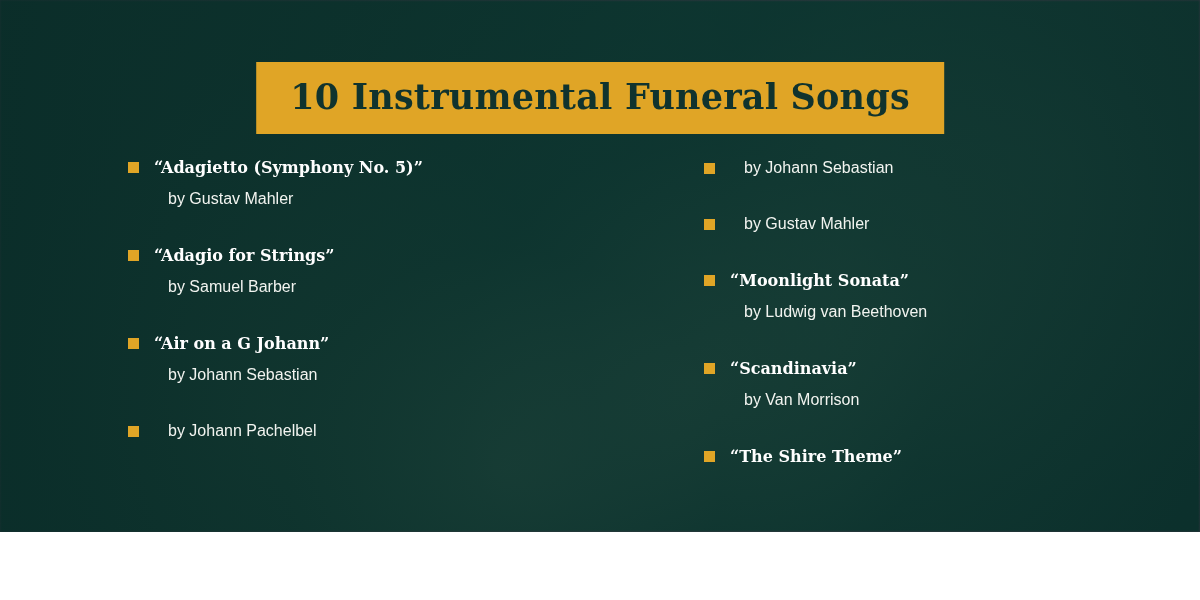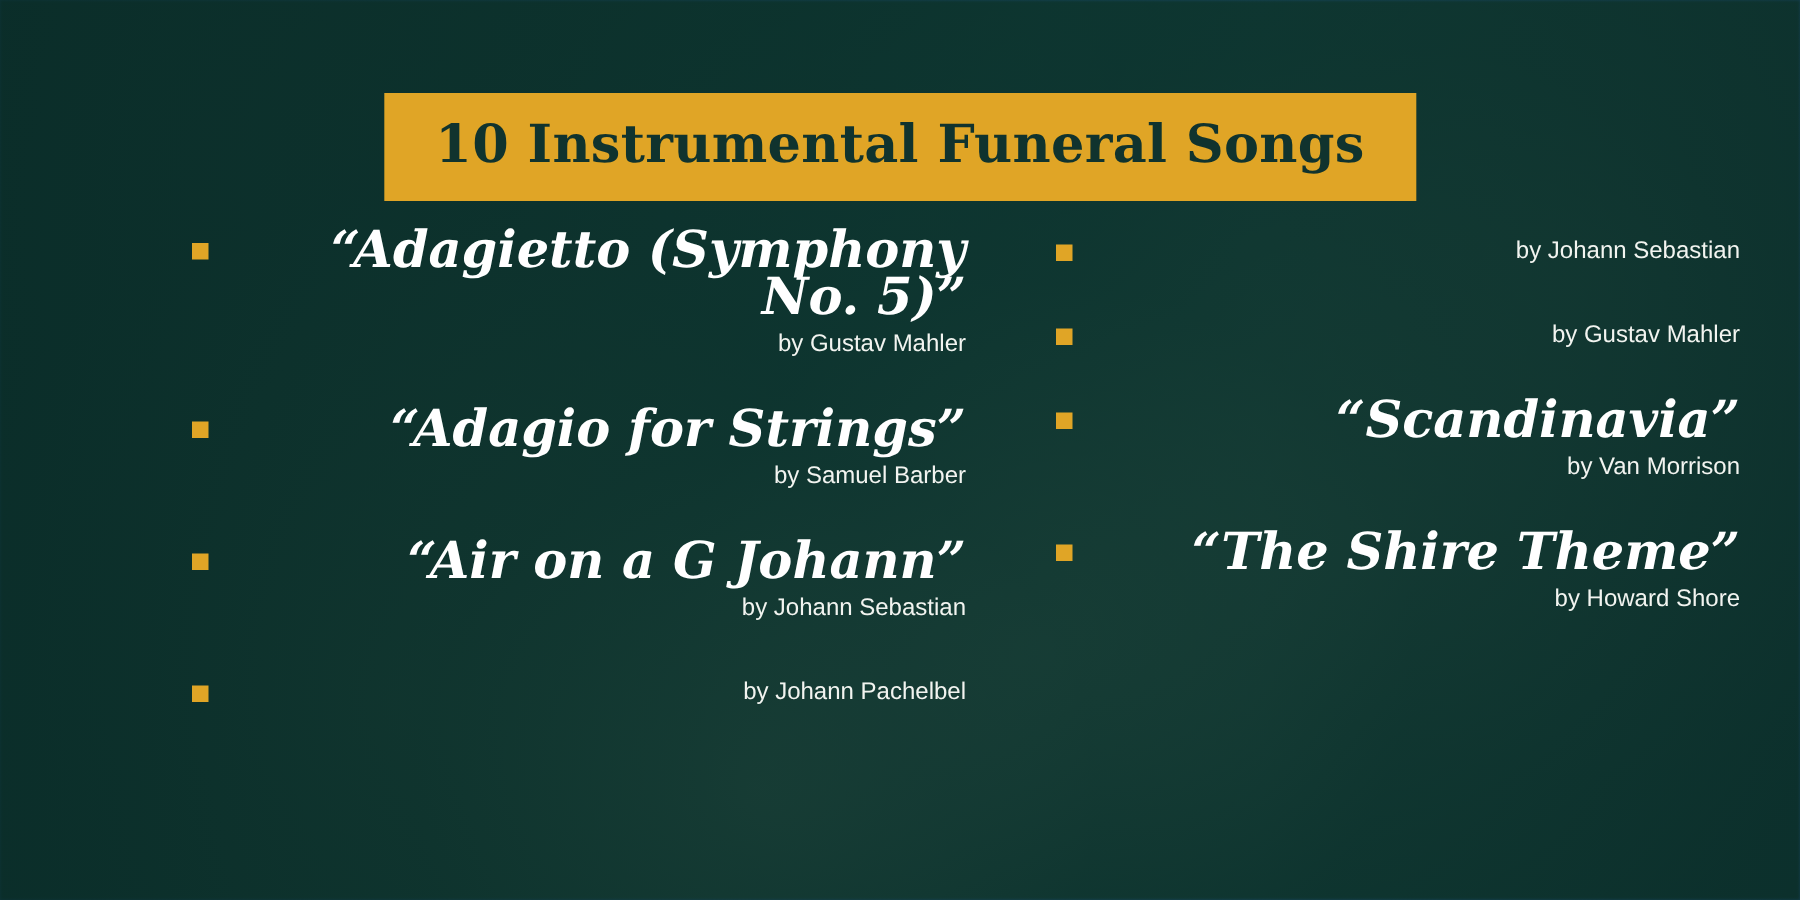--- a/index.html
+++ b/index.html
@@ -9,24 +9,23 @@
   body {
     width: 1200px;
     height: 600px;
     overflow: hidden;
     font-family: "Liberation Sans", sans-serif;
   }
 
   .poster {
     position: relative;
     width: 1200px;
-    height: 600px;
-    background: #3b82f6;
+    height: 532px;
+    background: #ec4899;
     overflow: hidden;
-    text-align: right;
   }
 
   
   .bg-photo {
     position: absolute;
     inset: 0;
     background:
       radial-gradient(circle at 22% 78%, rgba(120,150,110,0.30) 0%, rgba(120,150,110,0) 32%),
       radial-gradient(circle at 42% 88%, rgba(175,195,160,0.26) 0%, rgba(175,195,160,0) 26%),
       radial-gradient(circle at 58% 72%, rgba(150,175,140,0.22) 0%, rgba(150,175,140,0) 30%),
@@ -93,23 +92,22 @@
   .bullet {
     position: absolute;
     left: 0;
     top: 10px;
     width: 11px;
     height: 11px;
     background: #e0a526;
   }
   .song-title {
     font-family: "DejaVu Serif", serif;
-    font-style: italic;
     font-weight: bold;
-    font-size: 34px;
+    font-size: 16px;
     line-height: 31px;
     color: #ffffff;
   }
   .song-artist {
     font-family: "Liberation Sans", sans-serif;
     font-size: 16px;
     line-height: 30px;
     color: #f2f4f0;
     padding-left: 14px;
     margin-top: 1px;
@@ -163,30 +161,34 @@
         <div class="song">
           <span class="bullet"></span>
           <div class="song-artist">by Johann Sebastian</div>
         </div>
 
         <div class="song">
           <span class="bullet"></span>
           <div class="song-artist">by Gustav Mahler</div>
         </div>
 
+        <div class="song">
+          <span class="bullet"></span>
+          <div class="song-title">“Moonlight Sonata”</div>
+          <div class="song-artist">by Ludwig van Beethoven</div>
+        </div>
 
         <div class="song">
           <span class="bullet"></span>
           <div class="song-title">“Scandinavia”</div>
           <div class="song-artist">by Van Morrison</div>
         </div>
 
         <div class="song">
           <span class="bullet"></span>
           <div class="song-title">“The Shire Theme”</div>
-          <div class="song-artist">by Howard Shore</div>
         </div>
 
       </div>
 
     </div>
   </div>
 </div>
 
 </body></html>

